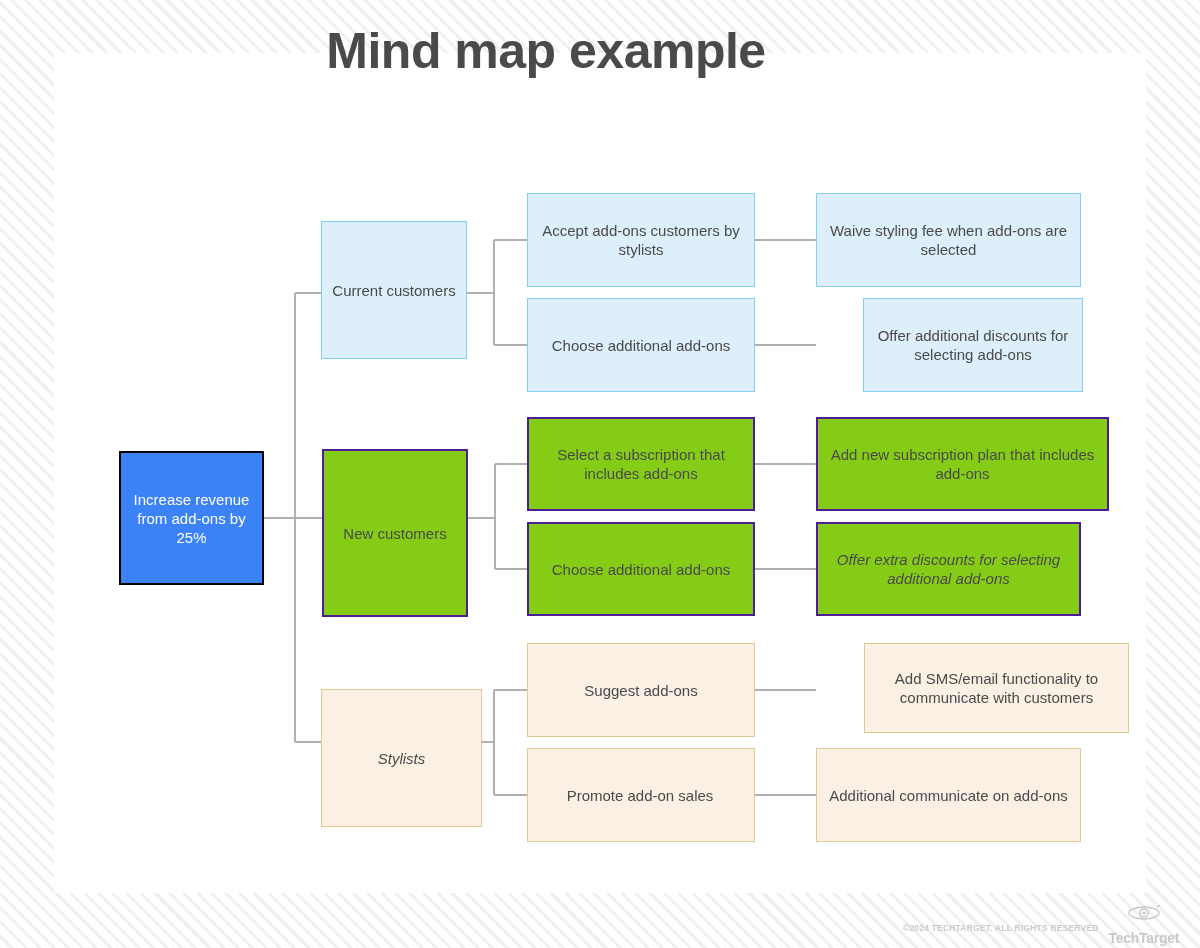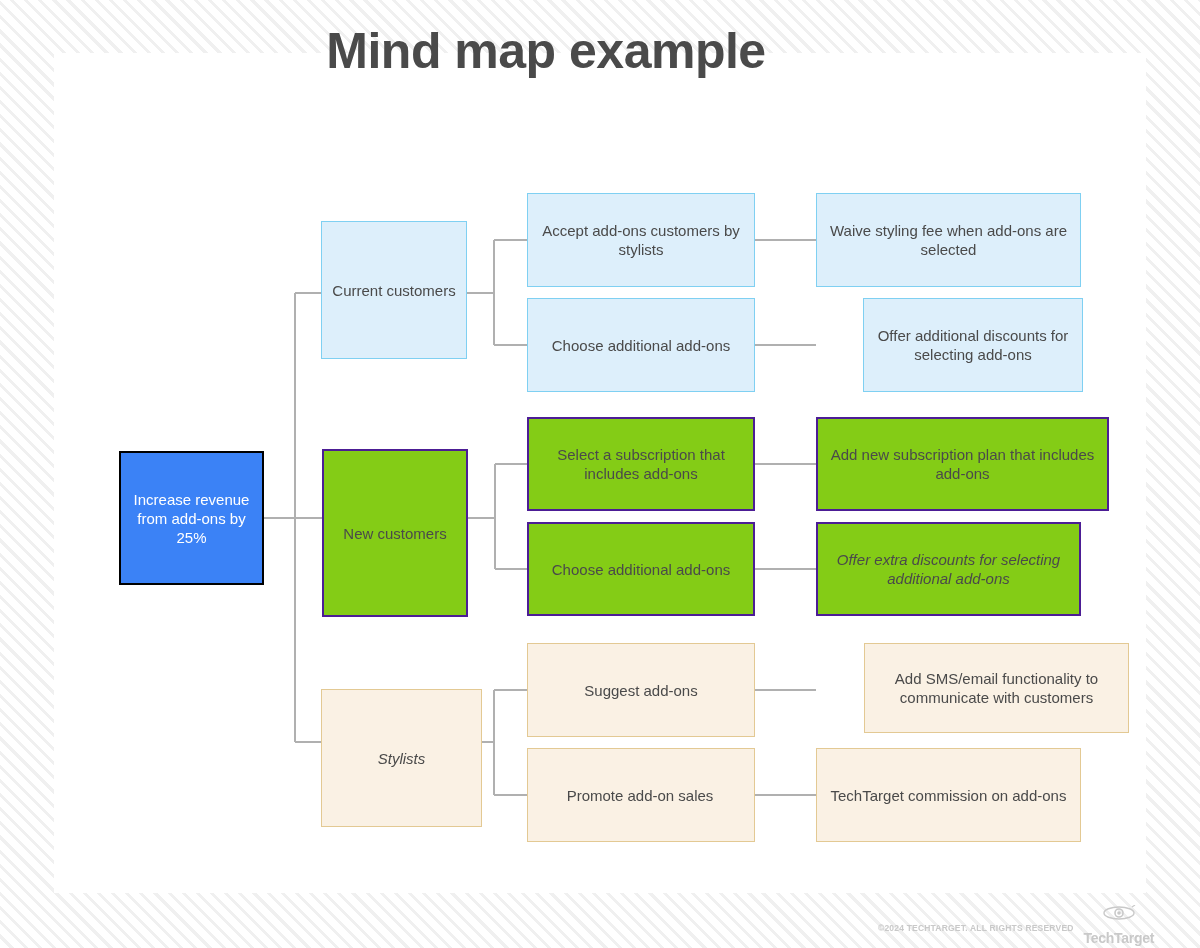--- a/index.html
+++ b/index.html
@@ -96,21 +96,21 @@
   
   #footer {
     position: absolute;
     left: 0;
     top: 893px;
     width: 1200px;
     height: 55px;
     display: flex;
     align-items: center;
     justify-content: flex-end;
-    padding-right: 46px;
+    padding-right: 21px;
     box-sizing: border-box;
   }
   #copyright {
     font-size: 8.5px;
     font-weight: bold;
     color: #c9c9c9;
     letter-spacing: 0.2px;
     margin-right: 10px;
     margin-top: 14px;
   }
@@ -196,21 +196,21 @@
   <div class="node green" style="left:816px; top:522px; width:265px; height:94px;font-style:italic;">Offer extra discounts for selecting additional add-ons</div>
 
   <div class="node cream" style="left:321px; top:689px; width:161px; height:138px;font-style:italic;">Stylists</div>
 
   <div class="node cream" style="left:527px; top:643px; width:228px; height:94px;">Suggest add-ons</div>
 
   <div class="node cream" style="left:527px; top:748px; width:228px; height:94px;padding-left:8px;">Promote add-on sales</div>
 
   <div class="node cream" style="left:816px; top:643px; width:265px; height:90px;margin-left:48px;">Add SMS/email functionality to communicate with customers</div>
 
-  <div class="node cream" style="left:816px; top:748px; width:265px; height:94px;">TechTarget commission on add-ons</div>
+  <div class="node cream" style="left:816px; top:748px; width:265px; height:94px;">Additional communicate on add-ons</div>
 
 </div>
 
 <div id="footer">
   <div id="copyright">©2024 TECHTARGET. ALL RIGHTS RESERVED</div>
   <div id="logo">
     <svg width="34" height="16" viewBox="0 0 34 16">
       <ellipse cx="17" cy="8" rx="15" ry="6" fill="none" stroke="#c9c9c9" stroke-width="1.4"></ellipse>
       <circle cx="17" cy="8" r="4" fill="none" stroke="#c9c9c9" stroke-width="1.6"></circle>
       <circle cx="17" cy="8" r="1.8" fill="#c9c9c9"></circle>

